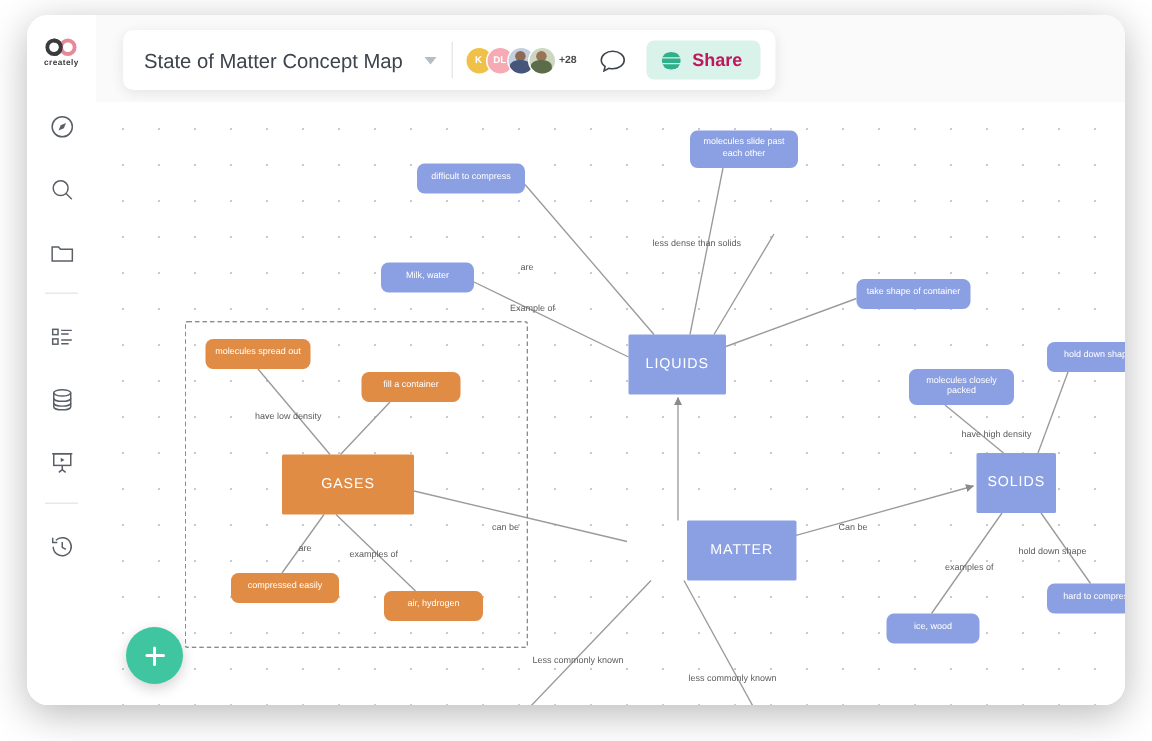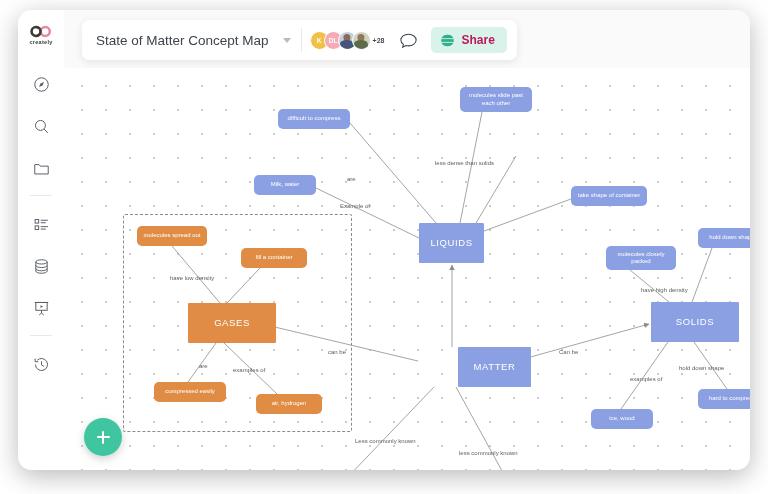--- a/index.html
+++ b/index.html
@@ -208,21 +208,21 @@
     <div id="group-box" style="left: 59px; top: 146px; width: 227px; height: 216px;"></div>
 
     <div id="node-layer">
         <div class="node pill blue" style="left: 396px; top: 19px; width: 72px; height: 25px;">molecules slide past each other</div>
         <div class="node pill blue" style="left: 214px; top: 41px; width: 72px; height: 20px;">difficult to compress</div>
         <div class="node pill blue" style="left: 190px; top: 107px; width: 62px; height: 20px;">Milk, water</div>
         <div class="node pill blue" style="left: 507px; top: 118px; width: 76px; height: 20px;">take shape of container</div>
         <div class="node main blue" style="left: 355px; top: 155px; width: 65px; height: 40px; border-radius: 1px;">LIQUIDS</div>
         <div class="node pill blue" style="left: 634px; top: 160px; width: 68px; height: 20px;">hold down shape</div>
         <div class="node pill blue" style="left: 542px; top: 178px; width: 70px; height: 24px;">molecules closely packed</div>
-        <div class="node main blue" style="left: 587px; top: 234px; width: 88px; height: 40px; border-radius: 1px;">SOLIDS</div>
+        <div class="node main blue" style="left: 587px; top: 234px; width: 53px; height: 40px; border-radius: 1px;">SOLIDS</div>
         <div class="node main blue" style="left: 354px; top: 279px; width: 73px; height: 40px; border-radius: 1px; margin-left: 40px;">MATTER</div>
         <div class="node pill blue" style="left: 527px; top: 341px; width: 62px; height: 20px;">ice, wood</div>
         <div class="node pill blue" style="left: 634px; top: 321px; width: 68px; height: 20px;">hard to compress</div>
         <div class="node pill orange" style="left: 73px; top: 158px; width: 70px; height: 20px;">molecules spread out</div>
         <div class="node pill orange" style="left: 177px; top: 180px; width: 66px; height: 20px;">fill a container</div>
         <div class="node main orange" style="left: 124px; top: 235px; width: 88px; height: 40px; border-radius: 1px;">GASES</div>
         <div class="node pill orange" style="left: 90px; top: 314px; width: 72px; height: 20px;">compressed easily</div>
         <div class="node pill orange" style="left: 192px; top: 326px; width: 66px; height: 20px;">air, hydrogen</div>
       </div>
     <div id="label-layer">

